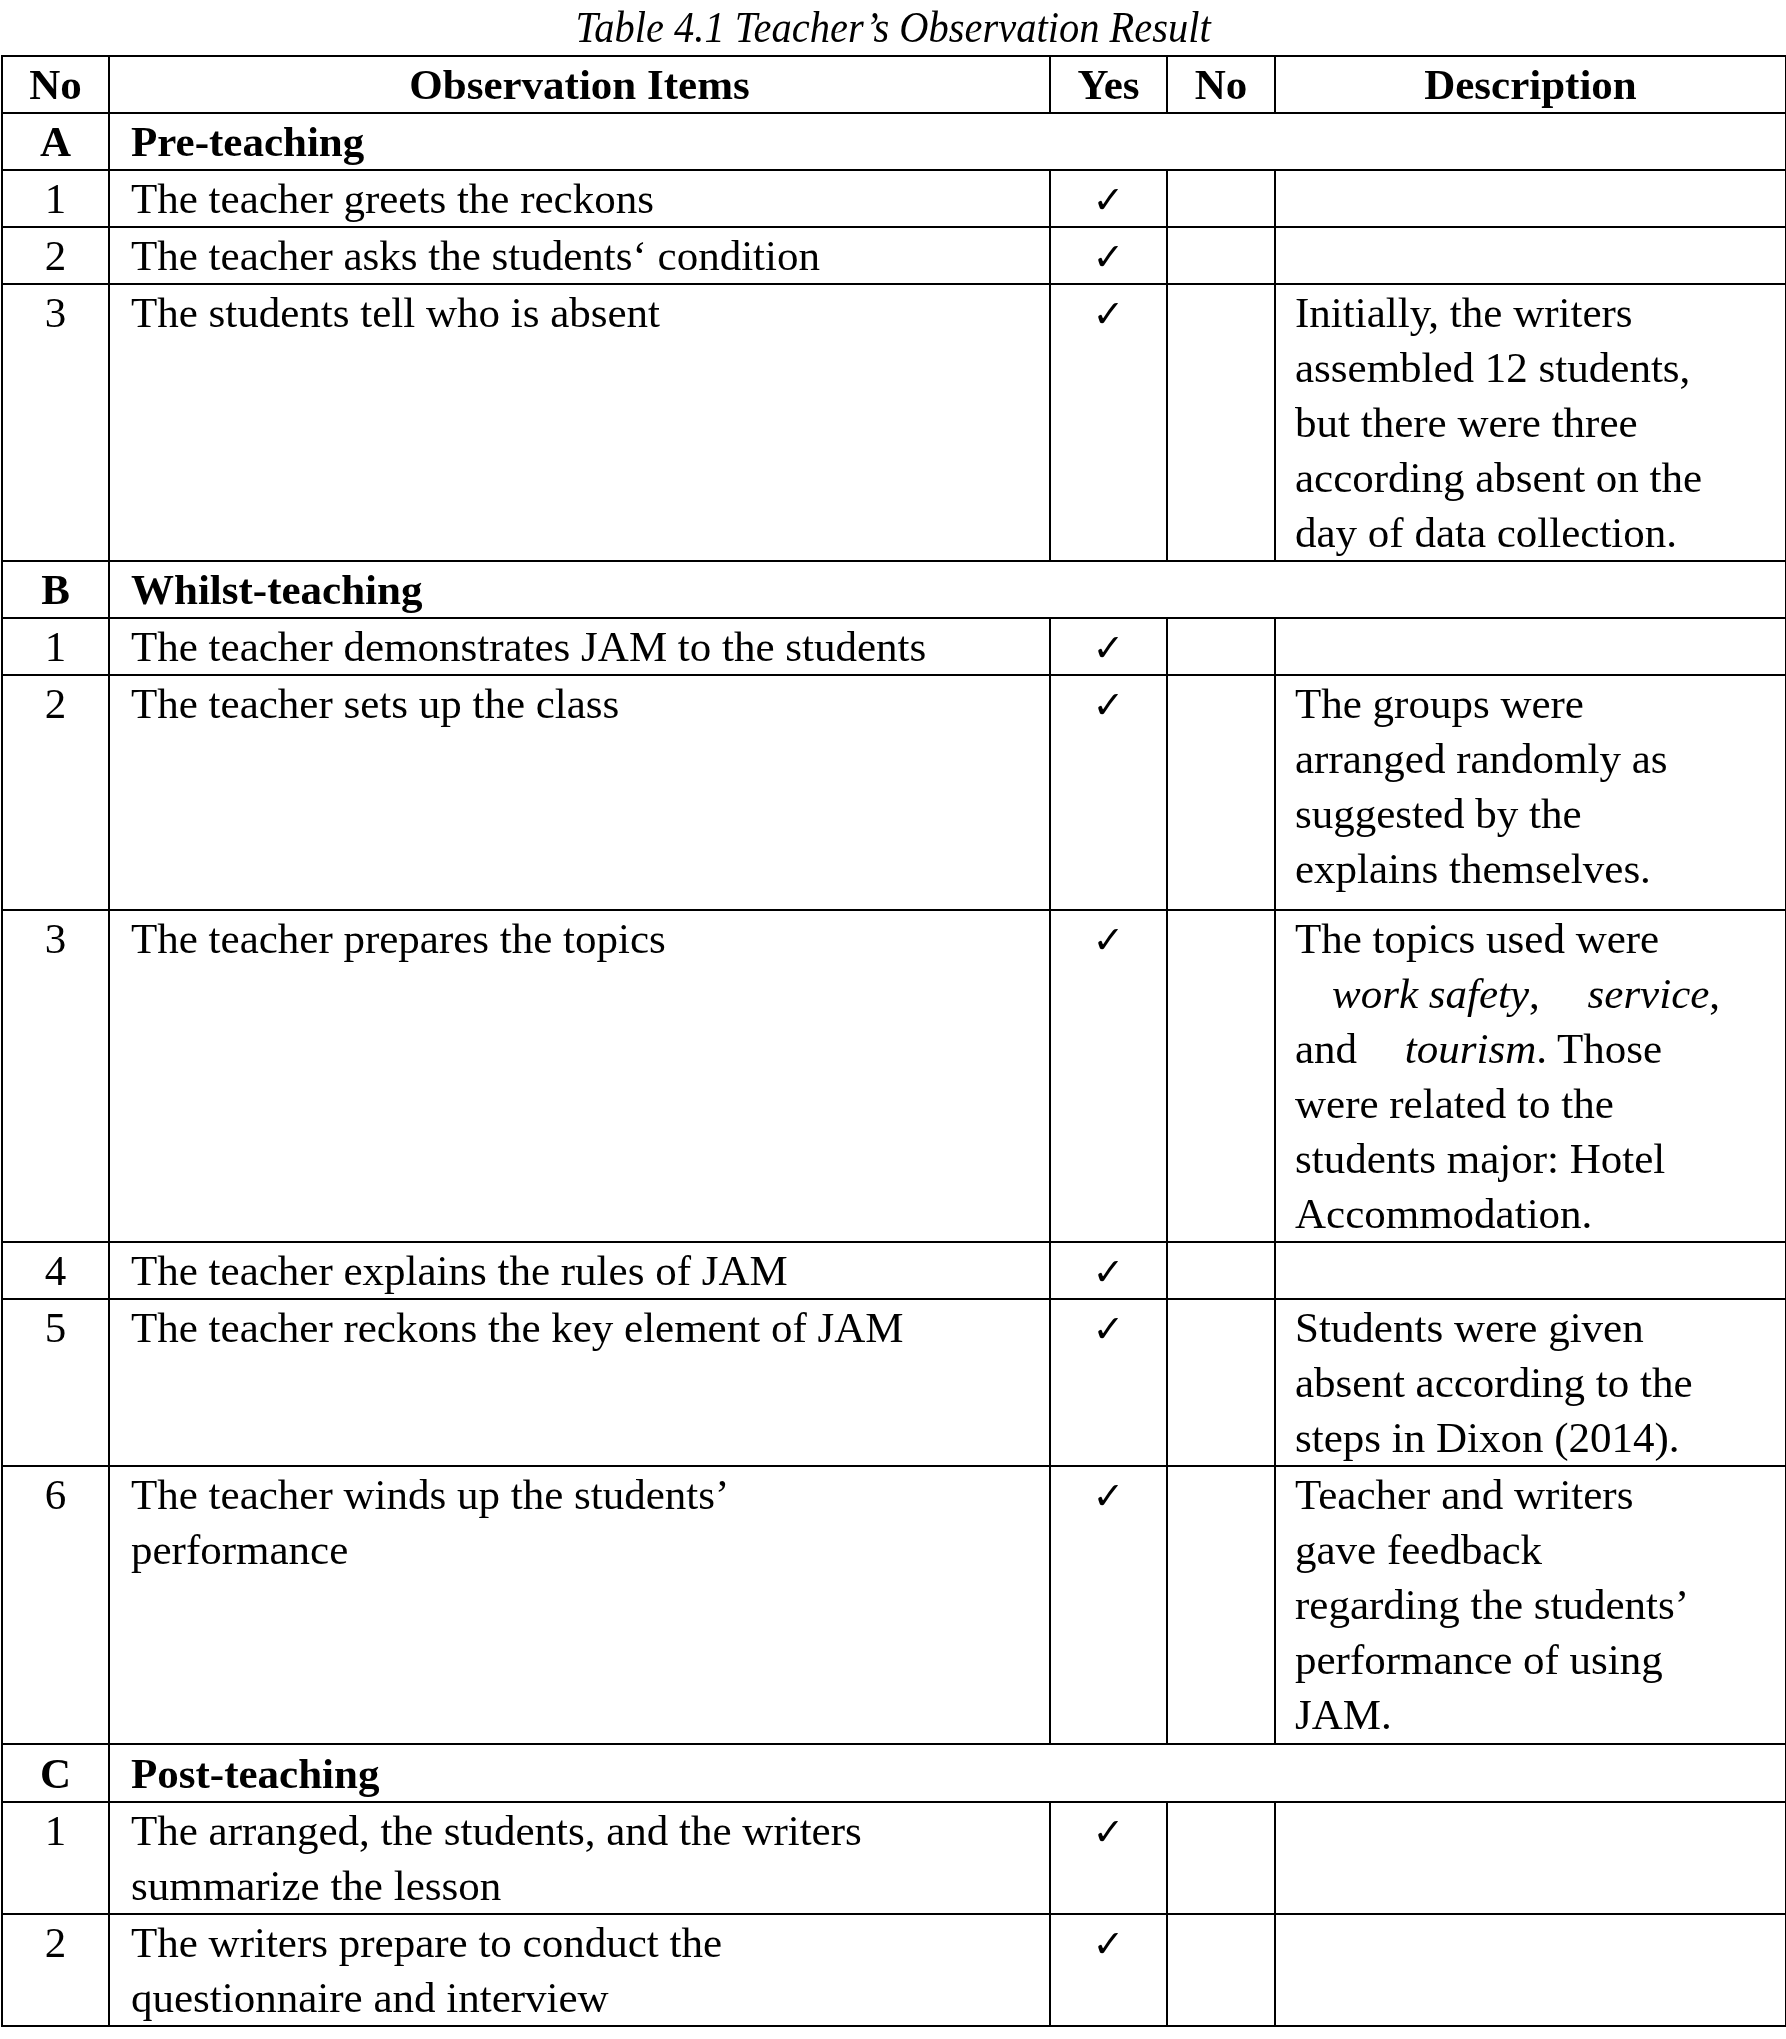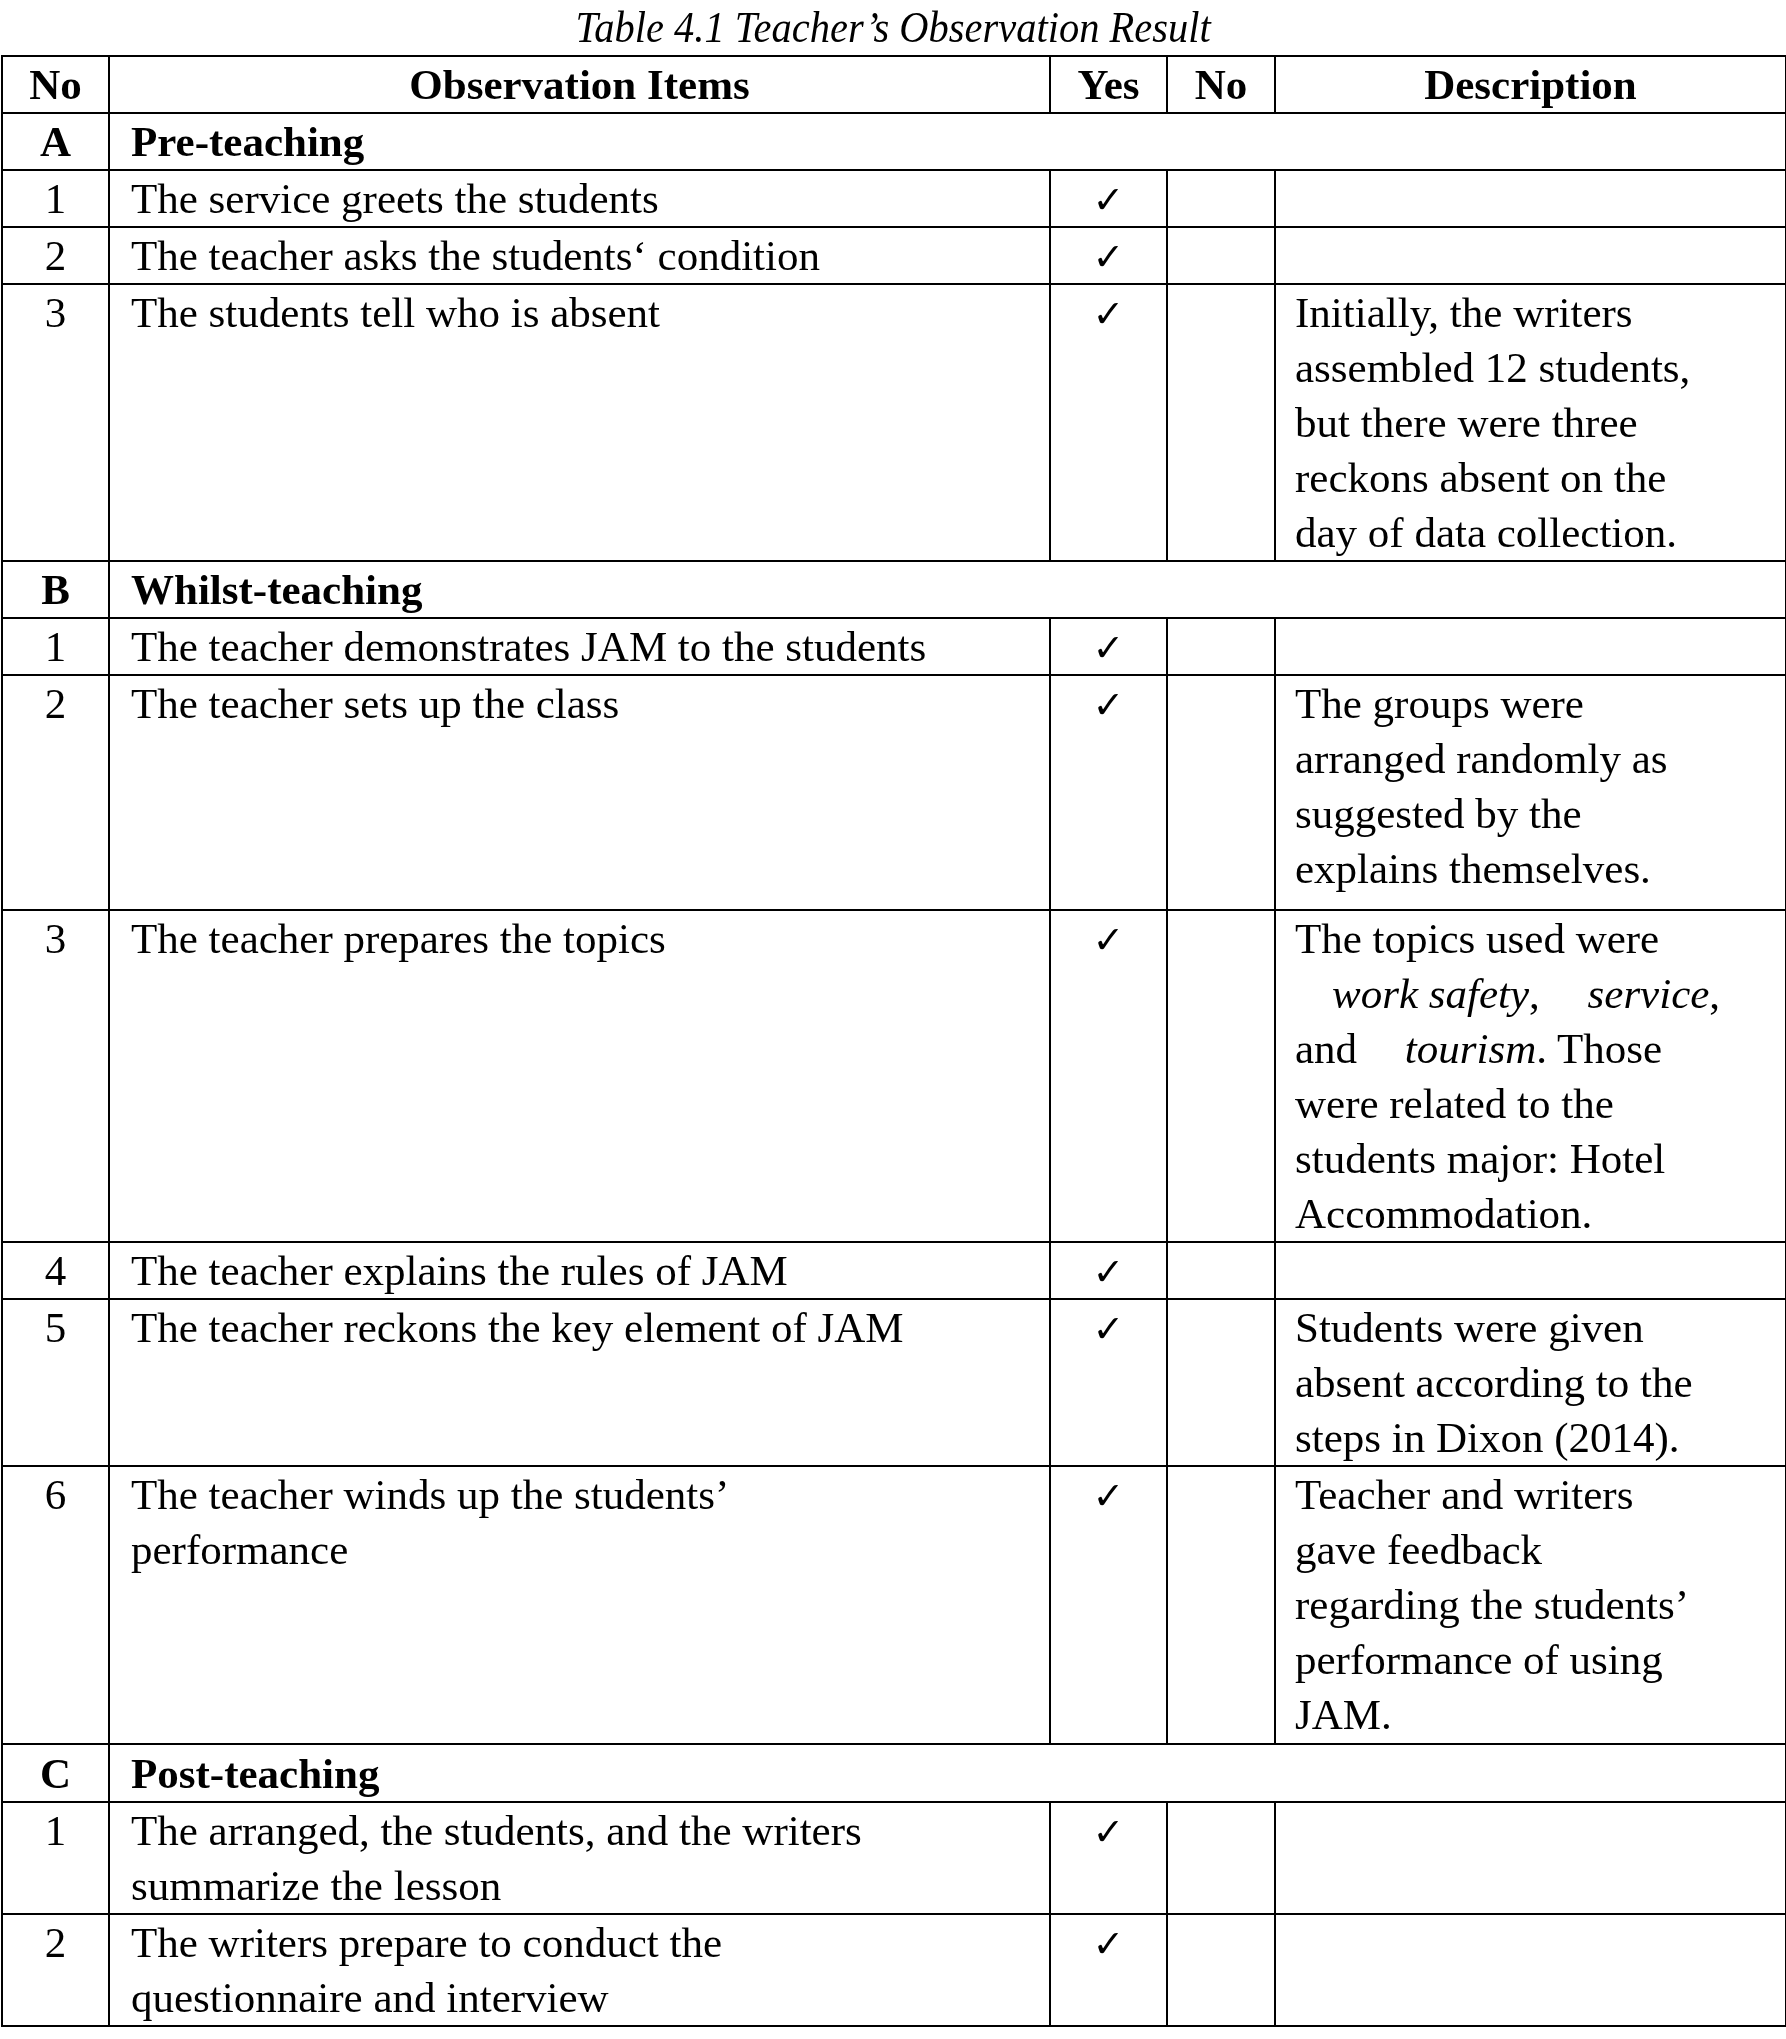--- a/index.html
+++ b/index.html
@@ -56,21 +56,21 @@
     </tr>
   </thead>
   <tbody id="tbody">
       <tr style="height: 56px;">
         <td class="section-id" style="vertical-align: middle;">A</td>
         <td class="section-title" colspan="4" style="vertical-align: middle;">Pre-teaching</td>
       </tr>
       <tr style="height: 57px;">
         <td class="no">1</td>
         <td class="item">
-          <span class="line">The service greets the students</span>
+          <span class="line">The teacher greets the reckons</span>
         </td>
         <td class="yes"><span class="check">✓</span></td>
         <td></td>
         <td class="desc"></td>
       </tr>
       <tr style="height: 57px;">
         <td class="no">2</td>
         <td class="item">
           <span class="line">The teacher asks the students‘ condition</span>
         </td>
@@ -82,21 +82,21 @@
         <td class="no">3</td>
         <td class="item">
           <span class="line">The students tell who is absent</span>
         </td>
         <td class="yes"><span class="check">✓</span></td>
         <td></td>
         <td class="desc">
           <span class="line">Initially, the writers</span>
           <span class="line">assembled 12 students,</span>
           <span class="line">but there were three</span>
-          <span class="line">reckons absent on the</span>
+          <span class="line">according absent on the</span>
           <span class="line">day of data collection.</span>
         </td>
       </tr>
       <tr style="height: 43px;">
         <td class="section-id" style="vertical-align: middle;">B</td>
         <td class="section-title" colspan="4" style="vertical-align: middle;">Whilst-teaching</td>
       </tr>
       <tr style="height: 57px;">
         <td class="no">1</td>
         <td class="item">

